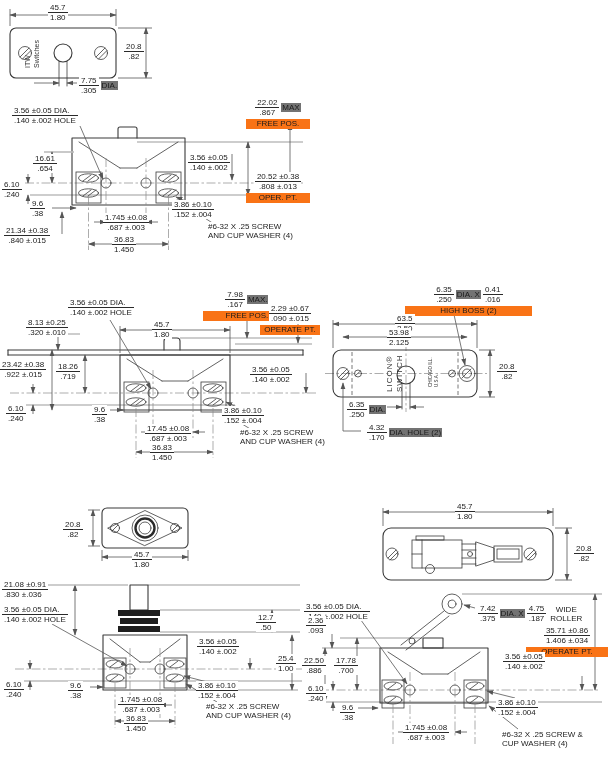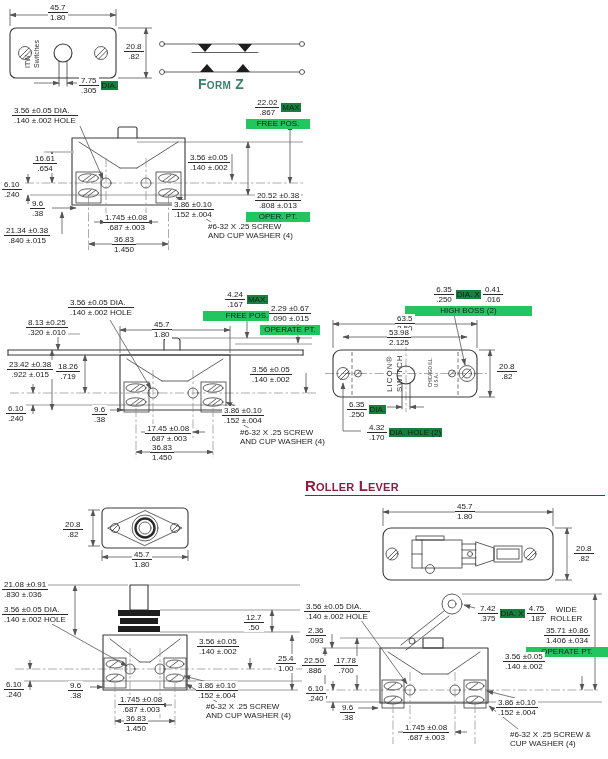--- a/index.html
+++ b/index.html
@@ -15,22 +15,22 @@
   .cl{fill:none;stroke:#8a8a8a;stroke-width:.7;stroke-dasharray:9 2.5 2.5 2.5}
   .dash{fill:none;stroke:#555;stroke-width:.8;stroke-dasharray:4 2.5}
   .fillb{fill:#1e1e1e;stroke:none}
   
   .dim{position:absolute;display:flex;flex-wrap:wrap;align-items:center;justify-content:center;
        gap:2px;font-size:8px;line-height:1.15;color:#1b1b1b;white-space:nowrap}
   .frac{display:block;background:#fff;text-align:center}
   .t{display:block;border-bottom:1px solid #2a2a2a;padding:0 2px}
   .b{display:block;padding:0 2px}
   .plain .t{border-bottom:none}
-  .side{background:#15803d;padding:0 1px}
-  .cap{flex-basis:100%;text-align:center;background:#22c55e}
+  .side{background:#737373;padding:0 1px}
+  .cap{flex-basis:100%;text-align:center;background:#f97316}
   .la{justify-content:flex-start}
   .la .frac{text-align:left}
   
   .hdr{position:absolute;font-weight:bold;font-variant:small-caps;color:#8b1e41;
        font-size:15px;letter-spacing:.2px;border-bottom:1.5px solid #8b1e41;padding-bottom:1px}
   
   .rot{position:absolute;transform:rotate(-90deg);transform-origin:0 0;font-size:7px;
        line-height:1.25;color:#333;white-space:nowrap}
   .rot span{display:block}
   .formz-label{position:absolute;font-weight:bold;font-variant:small-caps;
@@ -89,40 +89,20 @@
       </div>
     <div class="dim" style="left:79px;top:76px">
         <span class="frac">
           <span class="t">7.75</span>
           <span class="b">.305</span>
         </span>
         <span class="side">DIA.</span>
       </div>
   </div>
 
-  <div class="fig" style="left:150px;top:22px;width:170px;height:78px">
-    <svg width="170" height="78">
-      <g class="thin">
-        <circle cx="12" cy="22" r="2.5"></circle>
-          <circle cx="152" cy="22" r="2.5"></circle>
-        <line x1="14.5" y1="22" x2="149.5" y2="22"></line>
-        <path class="fillb" d="M48,22 L62,22 L55,30 Z"></path>
-          <path class="fillb" d="M88,22 L102,22 L95,30 Z"></path>
-        <line x1="42" y1="30.5" x2="108" y2="30.5"></line>
-      </g>
-      <g class="thin">
-        <circle cx="12" cy="50" r="2.5"></circle>
-          <circle cx="152" cy="50" r="2.5"></circle>
-        <line x1="14.5" y1="50" x2="149.5" y2="50"></line>
-        <path class="fillb" d="M50,50 L64,50 L57,42 Z"></path>
-          <path class="fillb" d="M86,50 L100,50 L93,42 Z"></path>
-      </g>
-    </svg>
-    <div class="formz-label" style="left:48px;top:54px">Form Z</div>
-  </div>
 
   <div class="fig" style="left:0;top:96px;width:310px;height:162px">
     <svg width="310" height="162">
       <defs>
           <marker id="arC" viewBox="0 0 10 10" refX="9" refY="5" markerWidth="7" markerHeight="7" orient="auto-start-reverse" markerUnits="userSpaceOnUse">
             <path d="M0,1.5L10,5L0,8.5z" fill="#555"></path>
           </marker>
         </defs>
       <line class="gray" x1="137" y1="46" x2="303" y2="46"></line>
       <line class="gray" x1="30" y1="99" x2="303" y2="99"></line>
@@ -228,21 +208,21 @@
           <span class="t">3.86 ±0.10</span>
           <span class="b">.152 ±.004</span>
         </span>
       </div>
     <div class="dim" style="left:188px;top:57px">
         <span class="frac">
           <span class="t">3.56 ±0.05</span>
           <span class="b">.140 ±.002</span>
         </span>
       </div>
-    <div class="dim" style="left:246px;top:95px">
+    <div class="dim" style="left:246px;top:76px">
         <span class="frac">
           <span class="t">20.52 ±0.38</span>
           <span class="b">.808 ±.013</span>
         </span>
         <span class="cap">OPER. PT.</span>
       </div>
     <div class="dim la" style="left:206px;top:126px">
         <span class="frac plain">
           <span class="t">#6-32 X .25 SCREW</span>
           <span class="b">AND CUP WASHER (4)</span>
@@ -318,21 +298,21 @@
       <line class="dimline" x1="252" y1="150" x2="224" y2="133" marker-end="url(#arD)"></line>
     </svg>
     <div class="dim la" style="left:68px;top:18px">
         <span class="frac">
           <span class="t">3.56 ±0.05 DIA.</span>
           <span class="b">.140 ±.002 HOLE</span>
         </span>
       </div>
     <div class="dim" style="left:203px;top:10px">
         <span class="frac">
-          <span class="t">4.24</span>
+          <span class="t">7.98</span>
           <span class="b">.167</span>
         </span>
         <span class="side">MAX.</span>
         <span class="cap">FREE POS.</span>
       </div>
     <div class="dim" style="left:260px;top:24px">
         <span class="frac">
           <span class="t">2.29 ±0.67</span>
           <span class="b">.090 ±.015</span>
         </span>
@@ -343,21 +323,21 @@
           <span class="t">8.13 ±0.25</span>
           <span class="b">.320 ±.010</span>
         </span>
       </div>
     <div class="dim" style="left:152px;top:40px">
         <span class="frac">
           <span class="t">45.7</span>
           <span class="b">1.80</span>
         </span>
       </div>
-    <div class="dim" style="left:7px;top:80px">
+    <div class="dim" style="left:0;top:80px">
         <span class="frac">
           <span class="t">23.42 ±0.38</span>
           <span class="b">.922 ±.015</span>
         </span>
       </div>
     <div class="dim" style="left:56px;top:82px">
         <span class="frac">
           <span class="t">18.26</span>
           <span class="b">.719</span>
         </span>
@@ -496,21 +476,20 @@
       </div>
     <div class="dim" style="left:42px;top:143px">
         <span class="frac">
           <span class="t">4.32</span>
           <span class="b">.170</span>
         </span>
         <span class="side">DIA. HOLE (2)</span>
       </div>
   </div>
 
-  <div class="hdr" style="left:305px;top:477px;width:300px">Roller Lever</div>
 
   <div class="fig" style="left:55px;top:497px;width:200px;height:80px">
     <svg width="200" height="80">
       <defs>
           <marker id="arF" viewBox="0 0 10 10" refX="9" refY="5" markerWidth="7" markerHeight="7" orient="auto-start-reverse" markerUnits="userSpaceOnUse">
             <path d="M0,1.5L10,5L0,8.5z" fill="#555"></path>
           </marker>
         </defs>
       <rect class="outline" x="47" y="11" width="86" height="40" rx="5"></rect>
       <path class="thin" d="M53,31 L90,13.5 L127,31 L90,48.5 Z"></path>
@@ -603,21 +582,21 @@
       <line class="dimline" x1="115" y1="143" x2="175" y2="143" marker-start="url(#arG)" marker-end="url(#arG)"></line>
       <line class="dimline" x1="215" y1="106" x2="184" y2="98" marker-end="url(#arG)"></line>
       <line class="dimline" x1="217" y1="124" x2="186" y2="106" marker-end="url(#arG)"></line>
     </svg>
     <div class="dim la" style="left:2px;top:2px">
         <span class="frac">
           <span class="t">21.08 ±0.91</span>
           <span class="b">.830 ±.036</span>
         </span>
       </div>
-    <div class="dim" style="left:244px;top:35px">
+    <div class="dim" style="left:256px;top:35px">
         <span class="frac">
           <span class="t">12.7</span>
           <span class="b">.50</span>
         </span>
       </div>
     <div class="dim la" style="left:2px;top:27px">
         <span class="frac">
           <span class="t">3.56 ±0.05 DIA.</span>
           <span class="b">.140 ±.002 HOLE</span>
         </span>
@@ -784,21 +763,21 @@
       <line class="dimline" x1="282" y1="84" x2="282" y2="98" marker-end="url(#arI)"></line>
       <line class="dimline" x1="215" y1="106" x2="187" y2="99" marker-end="url(#arI)"></line>
       <line class="dimline" x1="218" y1="137" x2="189" y2="114" marker-end="url(#arI)"></line>
     </svg>
     <div class="dim la" style="left:4px;top:10px">
         <span class="frac">
           <span class="t">3.56 ±0.05 DIA.</span>
           <span class="b">.140 ±.002 HOLE</span>
         </span>
       </div>
-    <div class="dim" style="left:6px;top:34px">
+    <div class="dim" style="left:6px;top:24px">
         <span class="frac">
           <span class="t">2.36</span>
           <span class="b">.093</span>
         </span>
       </div>
     <div class="dim" style="left:178px;top:12px">
         <span class="frac">
           <span class="t">7.42</span>
           <span class="b">.375</span>
         </span>
@@ -854,21 +833,21 @@
           <span class="t">3.56 ±0.05</span>
           <span class="b">.140 ±.002</span>
         </span>
       </div>
     <div class="dim" style="left:196px;top:106px">
         <span class="frac">
           <span class="t">3.86 ±0.10</span>
           <span class="b">.152 ±.004</span>
         </span>
       </div>
-    <div class="dim la" style="left:208px;top:138px">
+    <div class="dim la" style="left:200px;top:138px">
         <span class="frac plain">
           <span class="t">#6-32 X .25 SCREW &amp;</span>
           <span class="b">CUP WASHER (4)</span>
         </span>
       </div>
   </div>
 
 </div>
 
 </body></html>

